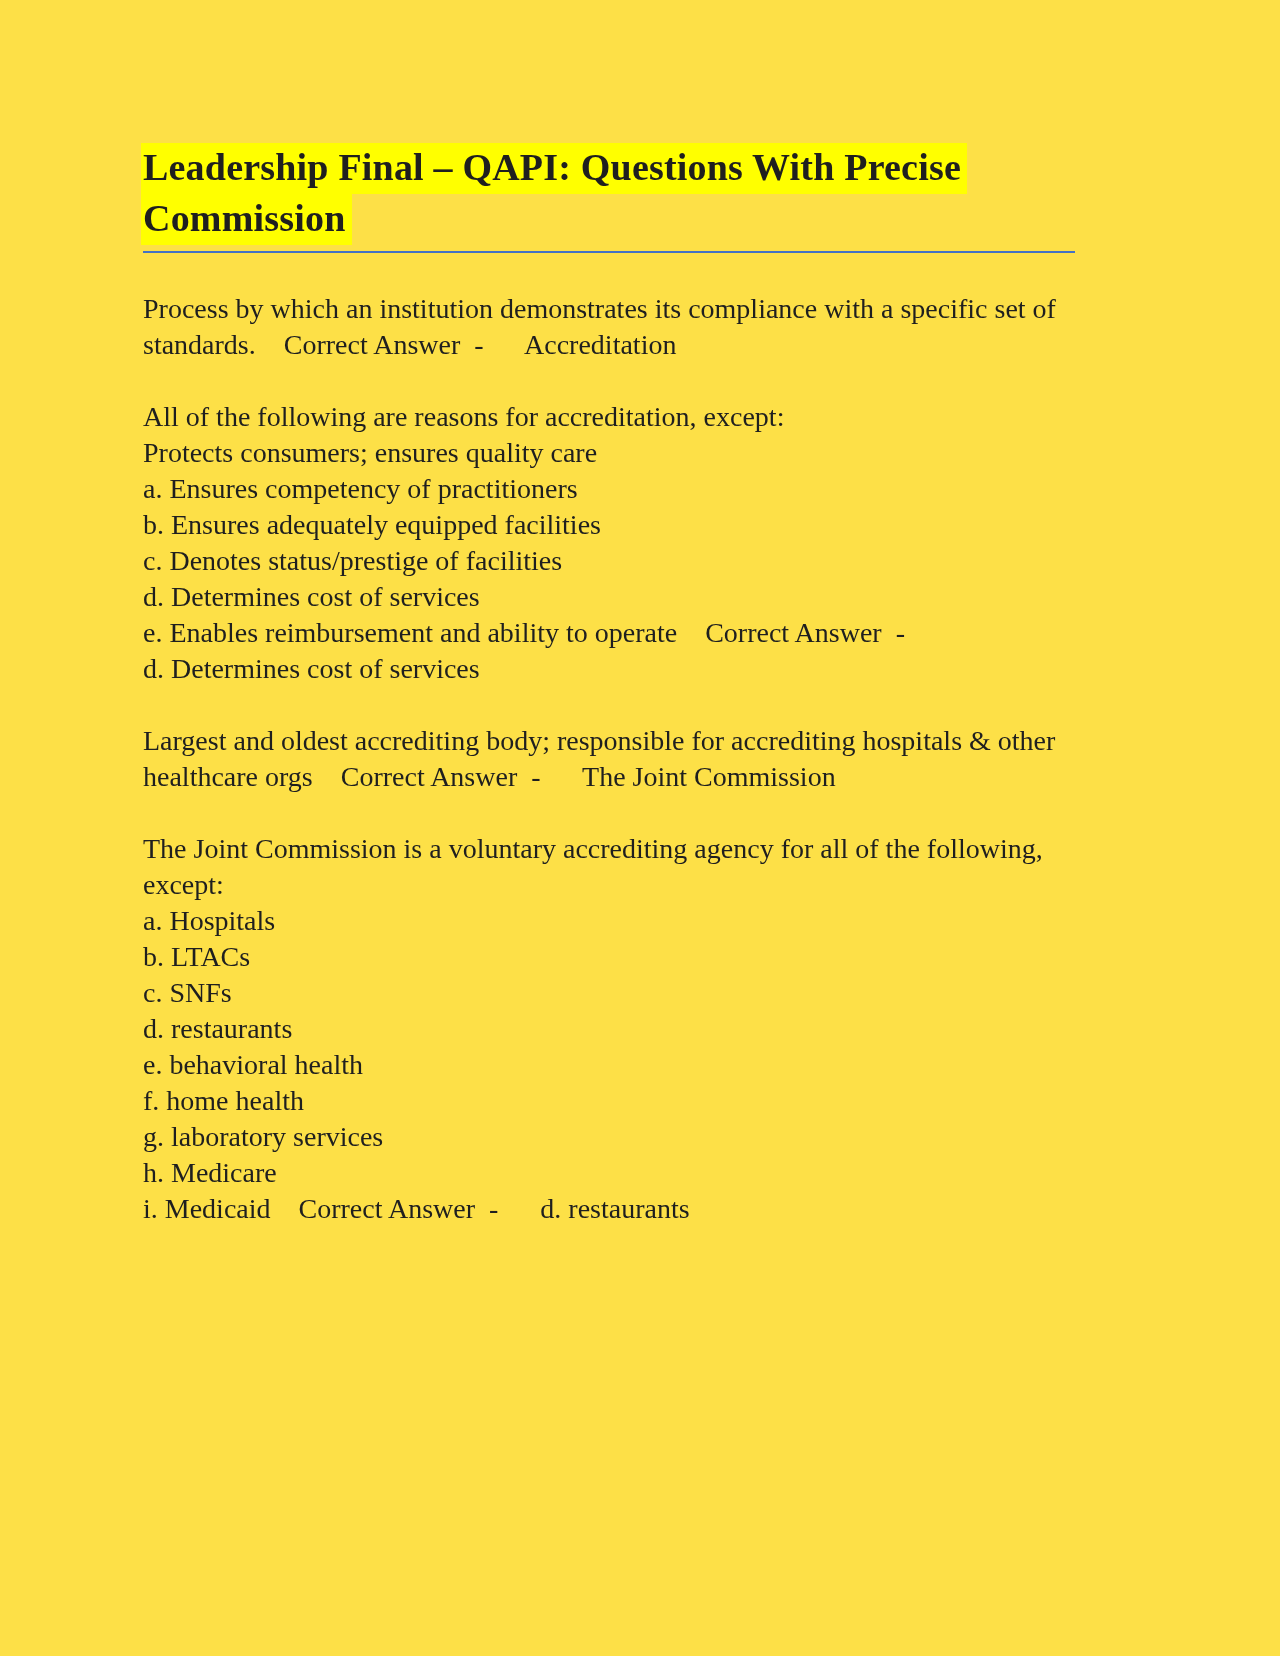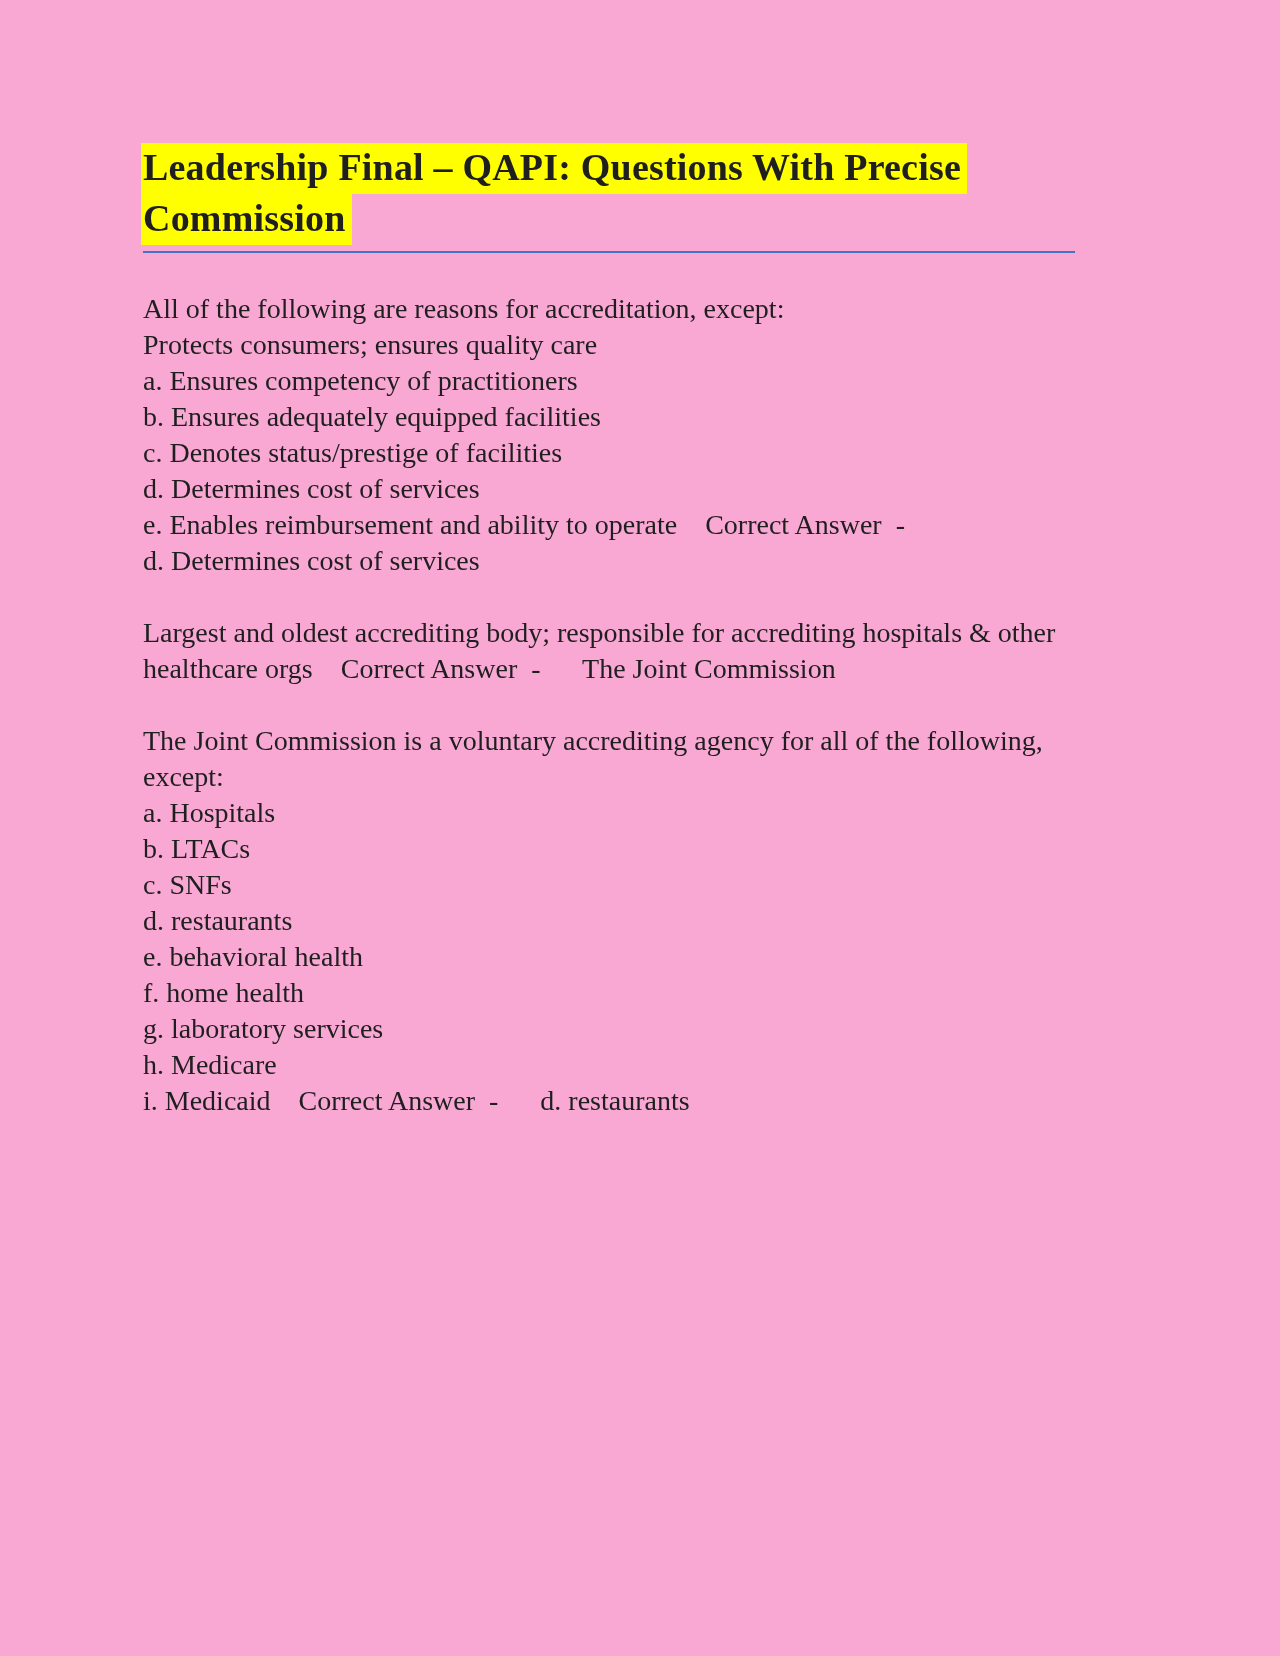--- a/index.html
+++ b/index.html
@@ -14,21 +14,21 @@
   body {
     width: 1280px;
     min-height: 1656px;
     font-family: "Liberation Serif", "DejaVu Serif", serif;
     color: var(--ink);
   }
   .page {
     width: 1280px;
     min-height: 1656px;
     padding: 143px 0 0 143px;
-    background: #f9a8d4;
+    background: #fde047;
   }
   .title {
     font-size: 38px;
     font-weight: 700;
     line-height: 47px;
     letter-spacing: 0.2px;
     max-width: 935px;
   }
   .title .hl {
     background: var(--hl);
@@ -53,20 +53,21 @@
     margin: 0 0 36px 0;
   }
 </style>
 </head>
 <body>
 
 <div class="page">
   <h1 class="title"><span class="hl">Leadership Final – QAPI: Questions With Precise</span><br><span class="hl">Commission</span></h1>
   <hr class="title-rule">
   <main class="content">
+      <p class="block">Process by which an institution demonstrates its compliance with a specific set of standards.    Correct Answer  -      Accreditation</p>
       <p class="block">All of the following are reasons for accreditation, except:
 Protects consumers; ensures quality care
 a. Ensures competency of practitioners
 b. Ensures adequately equipped facilities
 c. Denotes status/prestige of facilities
 d. Determines cost of services
 e. Enables reimbursement and ability to operate    Correct Answer  -
 d. Determines cost of services</p>
       <p class="block">Largest and oldest accrediting body; responsible for accrediting hospitals &amp; other healthcare orgs    Correct Answer  -      The Joint Commission</p>
       <p class="block">The Joint Commission is a voluntary accrediting agency for all of the following, except:

